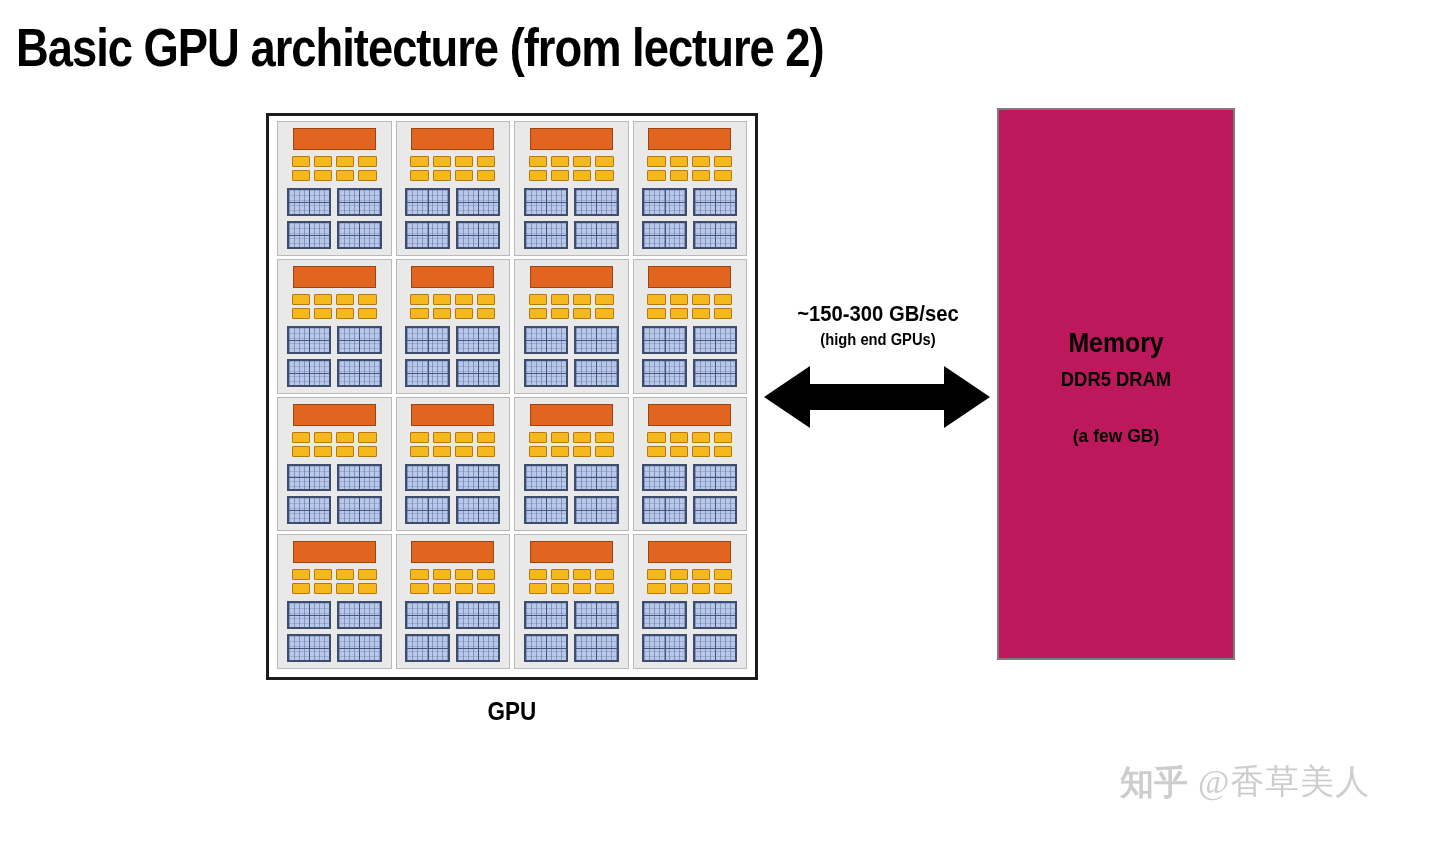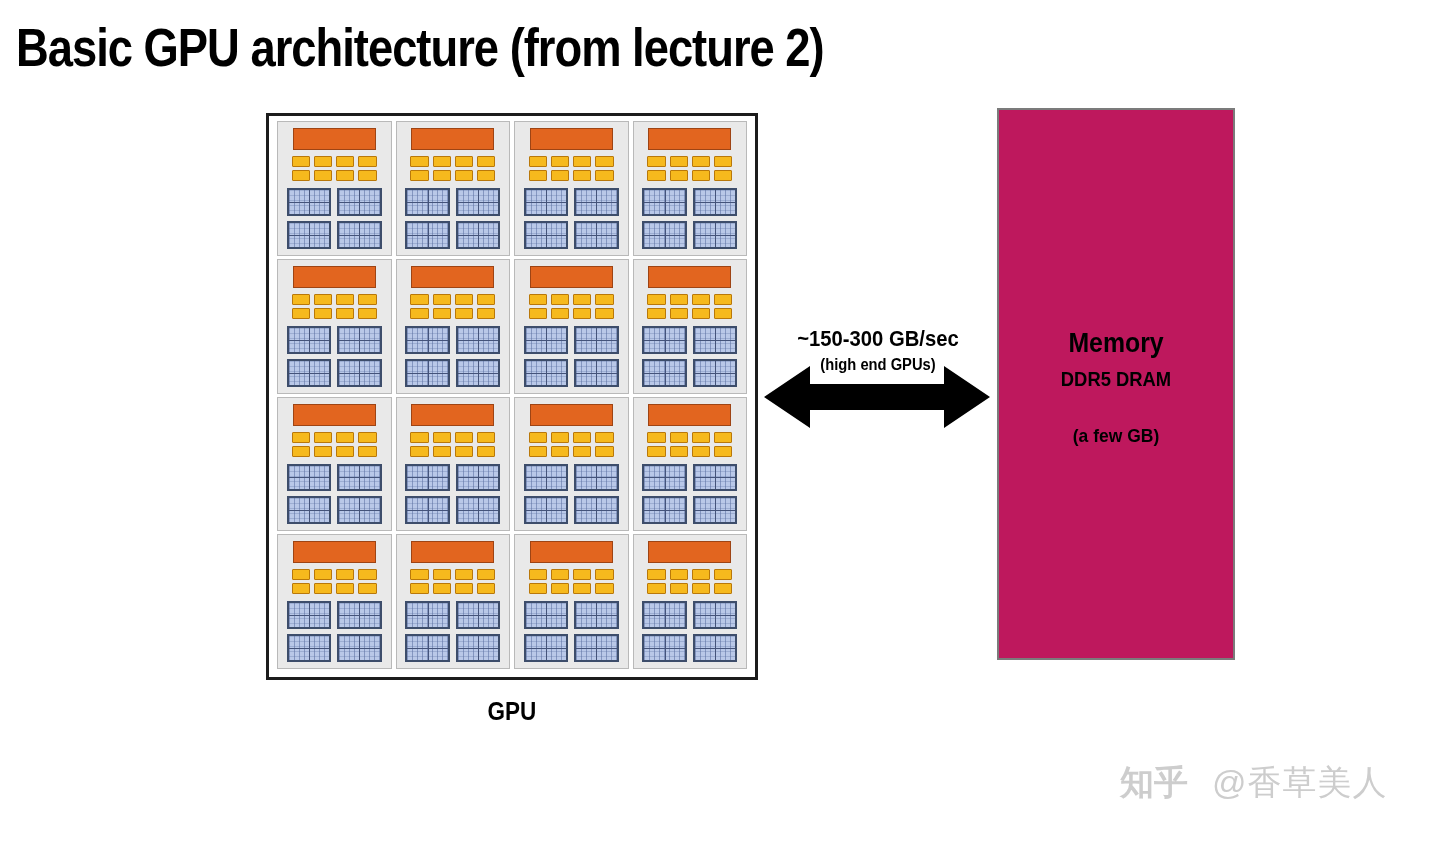--- a/index.html
+++ b/index.html
@@ -163,21 +163,20 @@
     letter-spacing: -0.1px;
   }
 
   
   .bw-label {
     position: absolute;
     left: 770px;
     top: 300px;
     width: 216px;
     text-align: center;
-    margin-top: 25px;
   }
   .bw-rate {
     font-size: 22px;
     font-weight: bold;
     color: #000;
     line-height: 28px;
     transform: scaleX(0.92);
   }
   .bw-note {
     font-size: 16px;
@@ -237,38 +236,38 @@
     transform: scaleX(0.92);
   }
 
   
   .watermark {
     position: absolute;
     left: 1120px;
     top: 762px;
     display: flex;
     align-items: center;
-    gap: 24px;
+    gap: 10px;
     color: #c9c9c9;
     pointer-events: none;
     user-select: none;
   }
   .wm-logo {
     font-size: 34px;
     font-weight: bold;
     line-height: 40px;
     color: #cdcdcd;
     font-family: "DejaVu Sans", sans-serif;
   }
   .wm-handle {
     font-size: 34px;
     font-weight: normal;
     line-height: 40px;
     color: #cdcdcd;
-    font-family: Liberation Sans, sans-serif;
+    font-family: Liberation Serif, serif;
     letter-spacing: 1px;
   }
 </style>
 </head>
 <body>
 
 <div id="slide">
 
   <div class="slide-title">Basic GPU architecture (from lecture 2)</div>
 

